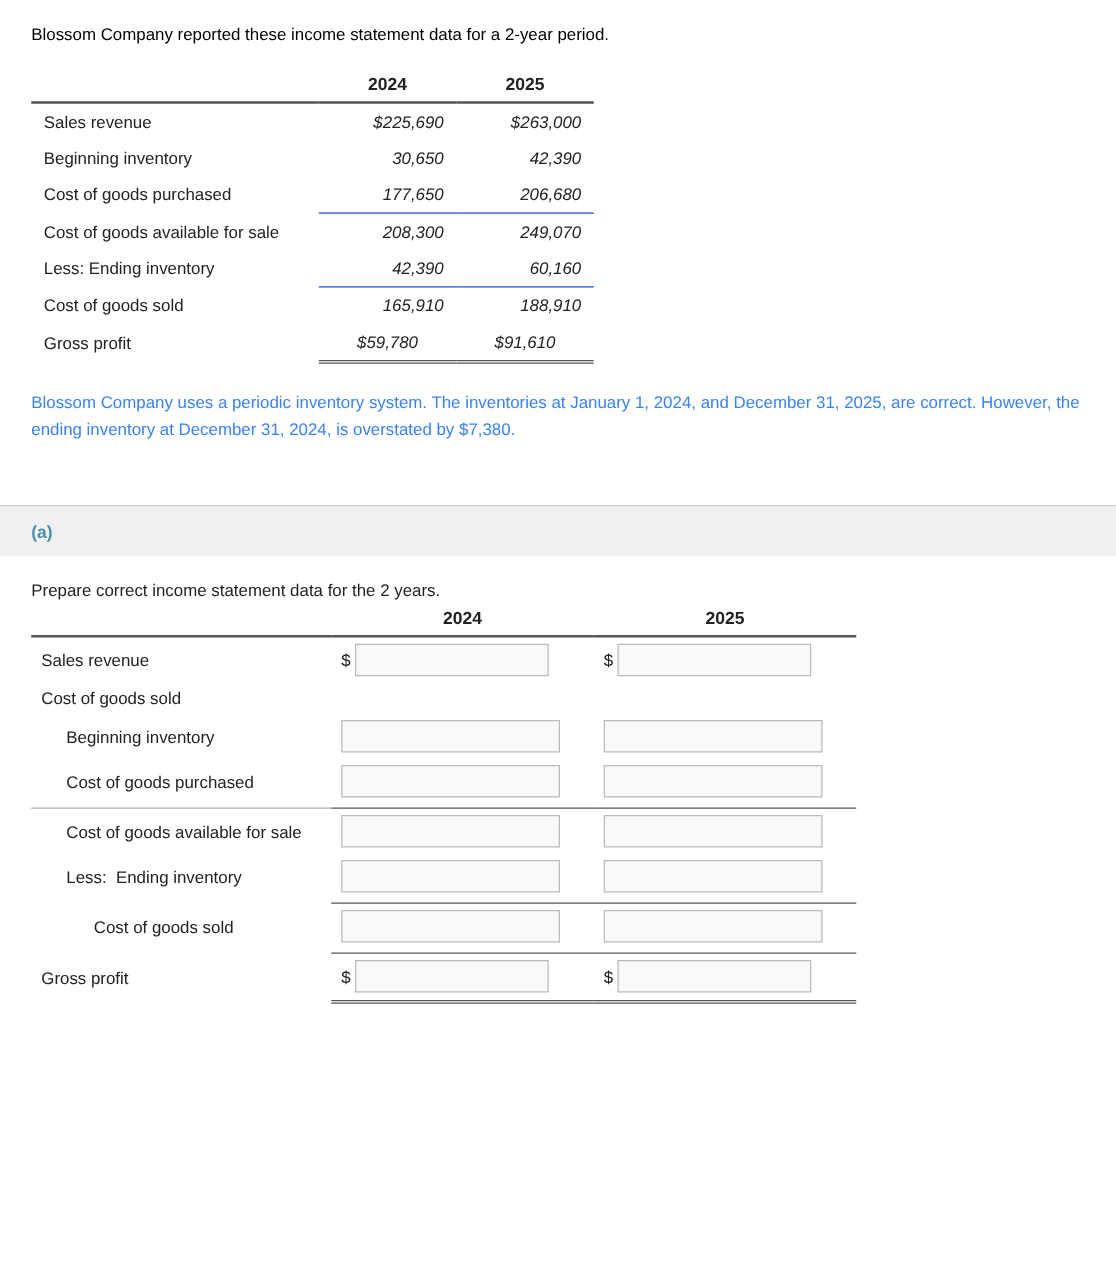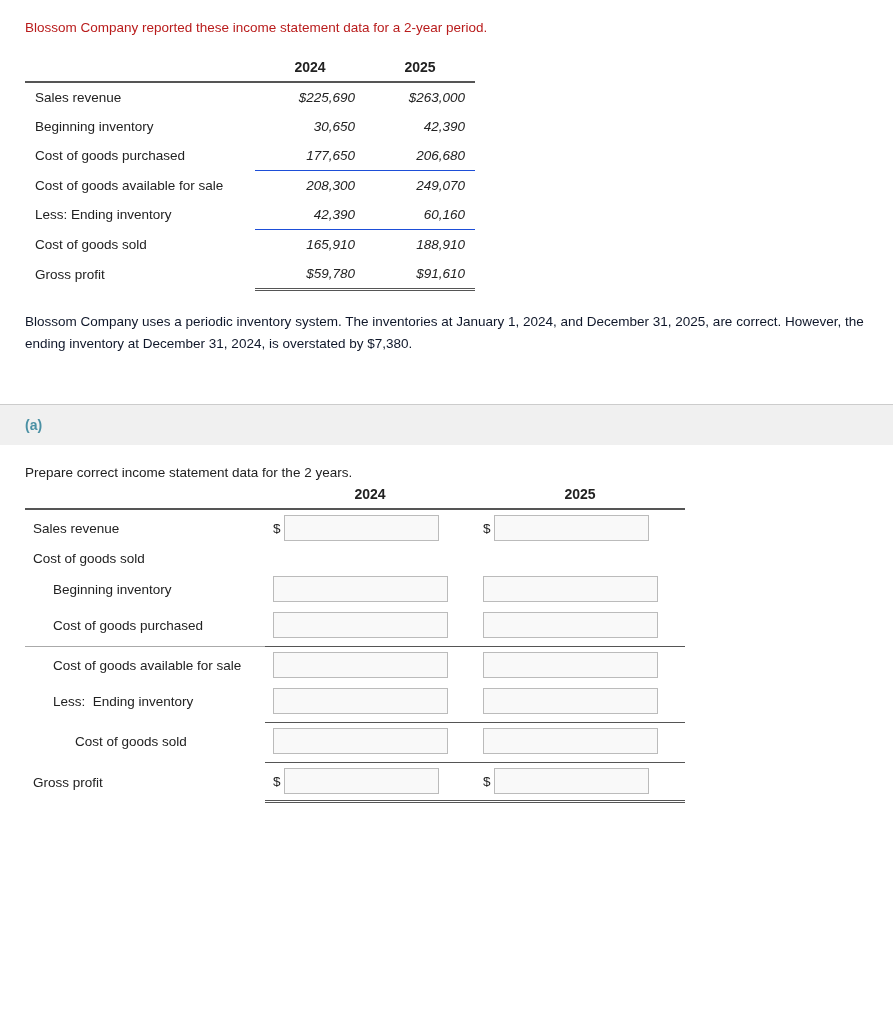--- a/index.html
+++ b/index.html
@@ -11,21 +11,21 @@
       width: 893px;
     }
 
     .top-section {
       padding: 20px 25px 30px 25px;
     }
 
     .intro-text {
       font-size: 13.5px;
       margin-bottom: 18px;
-      color: #b91c1c;
+      color: #000000;
     }
 
     .income-table {
       width: 450px;
       border-collapse: collapse;
       margin-left: 0;
     }
 
     .income-table th {
       text-align: center;
@@ -49,27 +49,28 @@
       width: 110px;
       font-style: italic;
     }
 
     .income-table tr.underline-row td.value {
       border-bottom: 1px solid #1d4ed8;
     }
 
     .income-table tr.double-underline td.value {
       border-bottom: 3px double #555;
+      text-align: center;
     }
 
     .description-text {
       font-size: 13.5px;
       margin-top: 20px;
       line-height: 1.6;
-      color: #0f172a;
+      color: #3b82f6;
     }
 
     .divider {
       border: none;
       border-top: 1px solid #ccc;
       margin: 20px 0 0 0;
     }
 
     .section-a-header {
       background: #f0f0f0;

